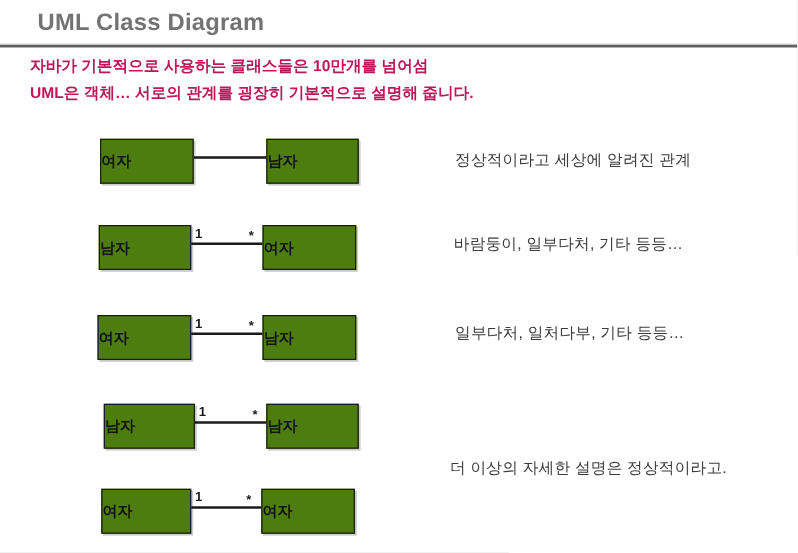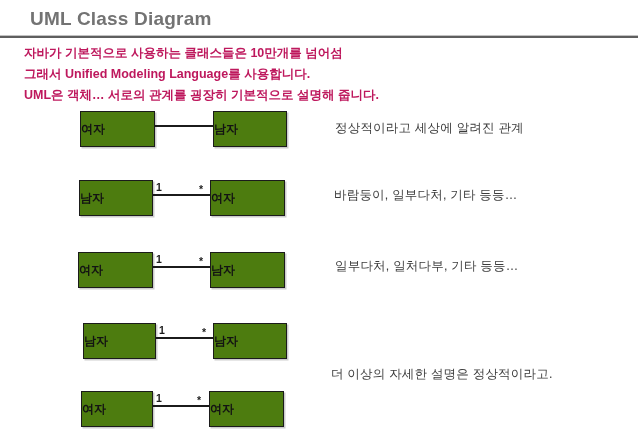--- a/index.html
+++ b/index.html
@@ -40,34 +40,33 @@
     position:absolute;height:2px;background:#1b1b1b;
   }
   .mult{
     position:absolute;
     font-size:10.5px;font-weight:600;color:#1b1b1b;
     line-height:11px;white-space:nowrap;
   }
   .desc{
     position:absolute;
     font-size:12.5px;font-weight:400;color:#3b3b3b;
-    white-space:nowrap;letter-spacing:0.2px;
+    white-space:nowrap;letter-spacing:0.2px;margin-left:29px;
   }
 </style>
 </head>
 <body>
 
 <div class="slide">
 
   <div class="page-title">UML Class Diagram</div>
   <div class="title-divider"></div>
 
   <div class="intro">
     <div>자바가 기본적으로 사용하는 클래스들은 10만개를 넘어섬</div>
-    <div>그래서 Unified Modeling Language를 사용합니다.</div>
     <div>UML은 객체… 서로의 관계를 굉장히 기본적으로 설명해 줍니다.</div>
   </div>
 
   <div>
     <div class="uml-box" style="left:80px;top:111px;width:75px">
       <span class="box-label">여자</span>
     </div>
     <div class="assoc-line" style="left:155px;top:125px;width:58px"></div>
     <div class="uml-box" style="left:213px;top:111px;width:74px">
       <span class="box-label">남자</span>

